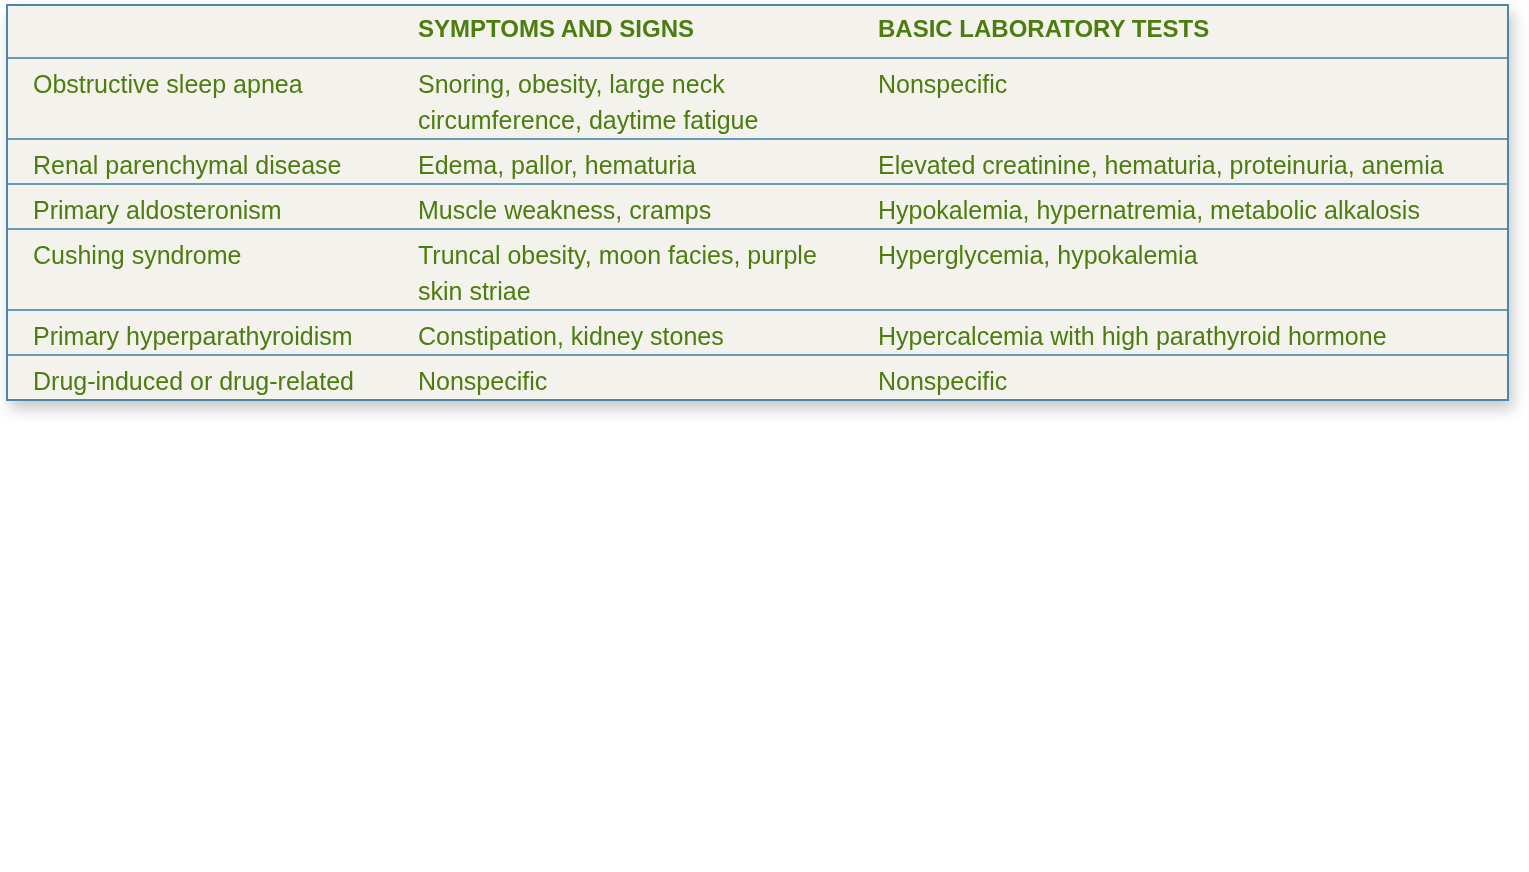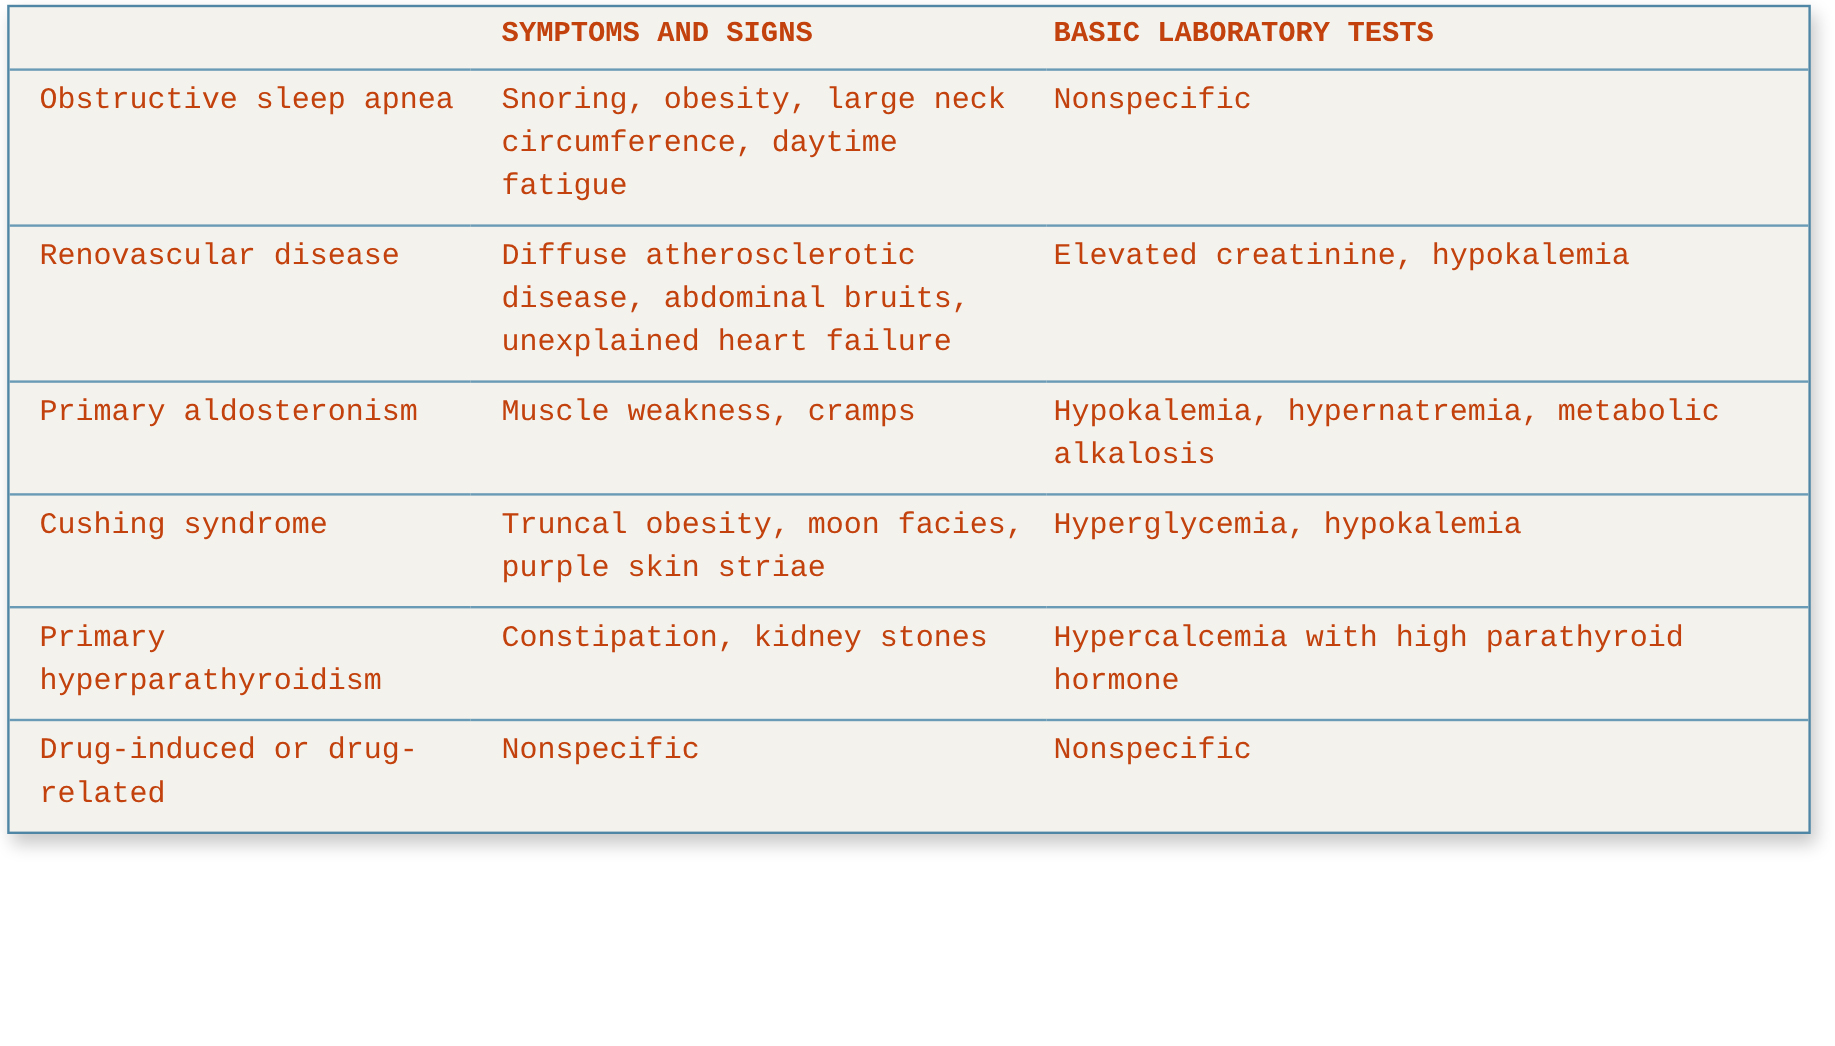--- a/index.html
+++ b/index.html
@@ -16,43 +16,43 @@
       top: 4px;
       width: 1499px;
       border: 2px solid #4f86a6;
       background: #f3f2ec;
       box-shadow: 4px 8px 14px rgba(0,0,0,0.22);
       box-sizing: content-box;
     }
     table {
       border-collapse: collapse;
       width: 100%;
-      font-family: Liberation Mono, monospace;
+      font-family: Liberation Sans, sans-serif;
       font-size: 25px;
-      color: #c2410c;
+      color: #4d7c0f;
       table-layout: fixed;
     }
     col.c1 { width: 384px; }
     col.c2 { width: 480px; }
     col.c3 { width: 635px; }
     th, td {
       text-align: left;
       vertical-align: top;
       padding: 0;
       line-height: 36px;
     }
     th {
       font-weight: bold;
       height: 46px;
       padding-top: 5px;
       font-size: 24px;
     }
     td {
       padding-top: 7px;
-      padding-bottom: 13px;
+      padding-bottom: 0;
     }
     tbody tr { border-top: 2px solid #6a9bb6; }
     .cell-1 { padding-left: 25px; }
     .cell-2 { padding-left: 26px; padding-right: 10px; }
     .cell-3 { padding-left: 6px; padding-right: 4px; }
     th.cell-1 { padding-left: 25px; }
   </style>
 </head>
 <body>
 
@@ -70,23 +70,23 @@
         <th class="cell-3">BASIC LABORATORY TESTS</th>
       </tr>
     </thead>
     <tbody>
       <tr>
         <td class="cell-1">Obstructive sleep apnea</td>
         <td class="cell-2">Snoring, obesity, large neck circumference, daytime fatigue</td>
         <td class="cell-3">Nonspecific</td>
       </tr>
       <tr>
-        <td class="cell-1">Renovascular disease</td>
-        <td class="cell-2">Diffuse atherosclerotic disease, abdominal bruits, unexplained heart failure</td>
-        <td class="cell-3">Elevated creatinine, hypokalemia</td>
+        <td class="cell-1">Renal parenchymal disease</td>
+        <td class="cell-2">Edema, pallor, hematuria</td>
+        <td class="cell-3">Elevated creatinine, hematuria, proteinuria, anemia</td>
       </tr>
       <tr>
         <td class="cell-1">Primary aldosteronism</td>
         <td class="cell-2">Muscle weakness, cramps</td>
         <td class="cell-3">Hypokalemia, hypernatremia, metabolic alkalosis</td>
       </tr>
       <tr>
         <td class="cell-1">Cushing syndrome</td>
         <td class="cell-2">Truncal obesity, moon facies, purple skin striae</td>
         <td class="cell-3">Hyperglycemia, hypokalemia</td>

